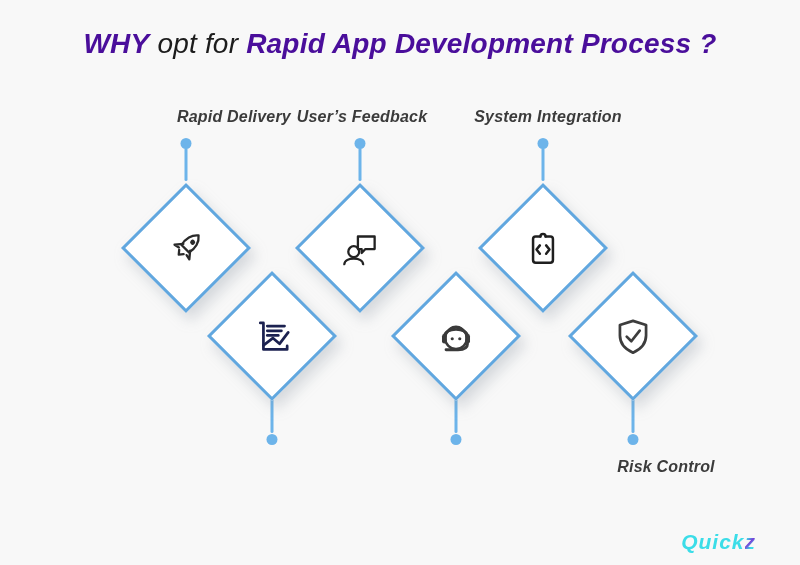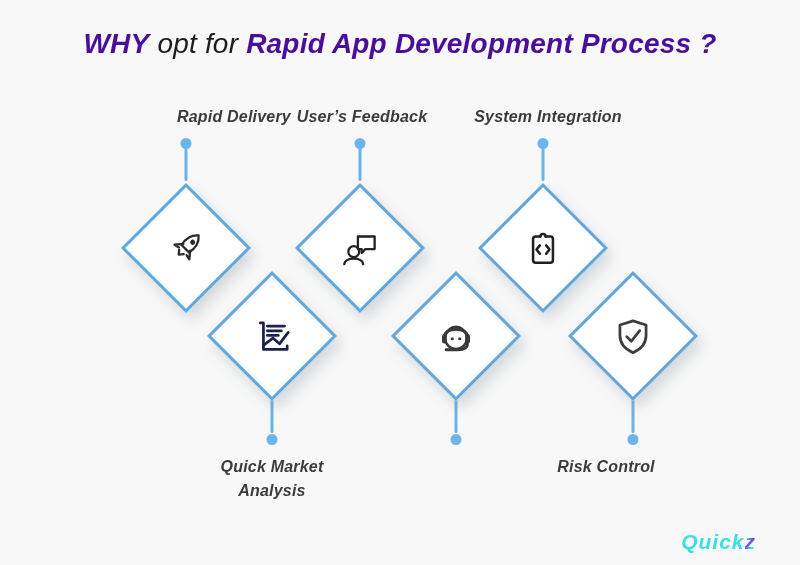--- a/index.html
+++ b/index.html
@@ -176,20 +176,19 @@
     <div class="diamond">
       <div class="icon-wrap">
         <svg width="46" height="46" viewBox="0 0 44 44" fill="none" stroke="#3d3d3d" stroke-width="2.6" stroke-linecap="round" stroke-linejoin="round">
           <path d="M22 7.5 L34.5 11.5 V21.5 C34.5 29.6 29.5 34.6 22 38 C14.5 34.6 9.5 29.6 9.5 21.5 V11.5 Z"></path>
           <path d="M16 22.6 L20.4 27 L28.4 16.8"></path>
         </svg>
       </div>
     </div>
   </div>
 
-  <div class="flabel bottom" style="left:272px;max-width:150px;width:150px;">Quick Market Analysis</div>
-  <div class="flabel bottom" style="left:606px;white-space:nowrap;">Risk Control</div>
+  <div class="flabel bottom" style="left:666px;white-space:nowrap;">Risk Control</div>
 
   <div class="logo">
     <span>Quick</span><span class="z">z</span>
   </div>
 
 </div>
 
 </body></html>

